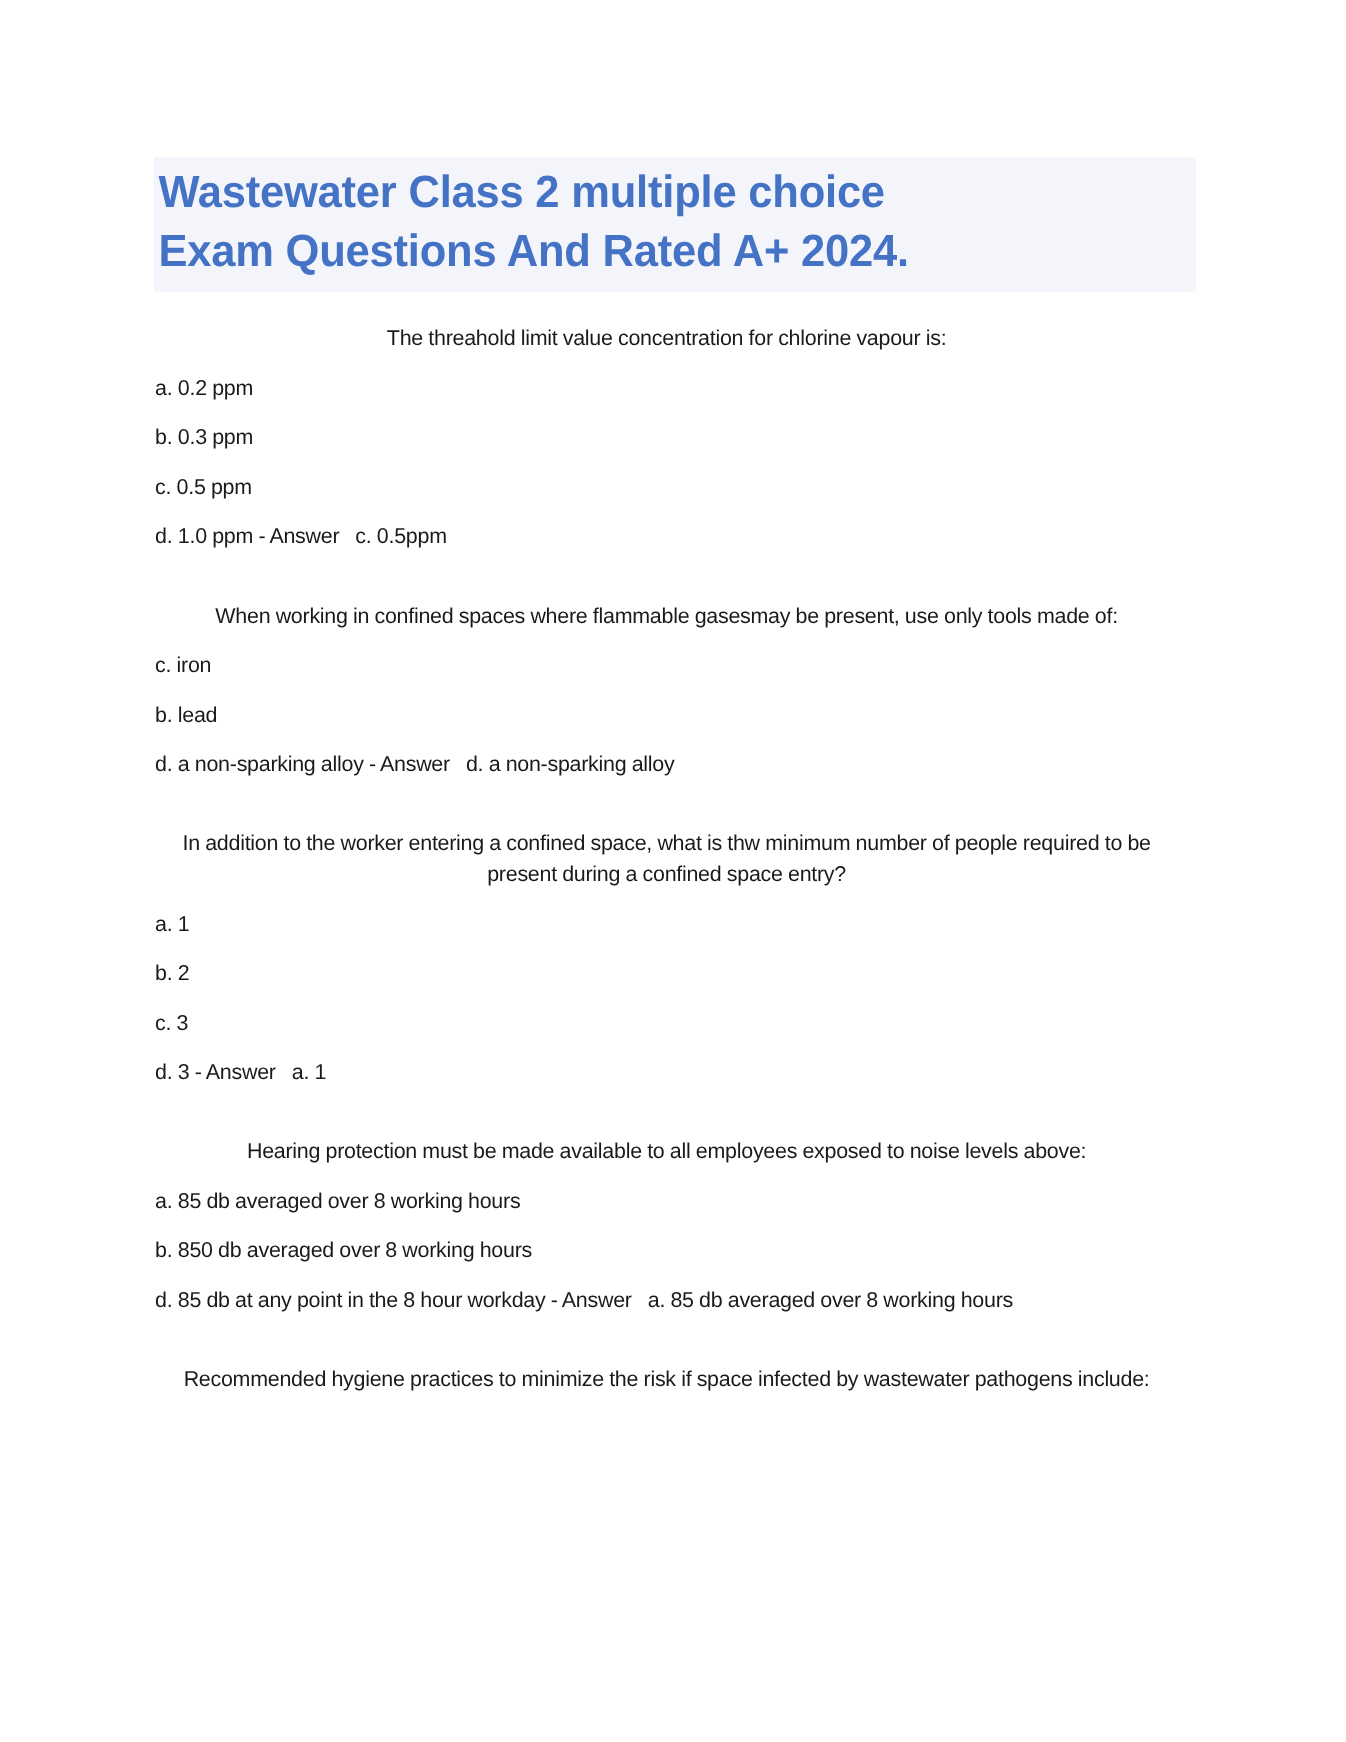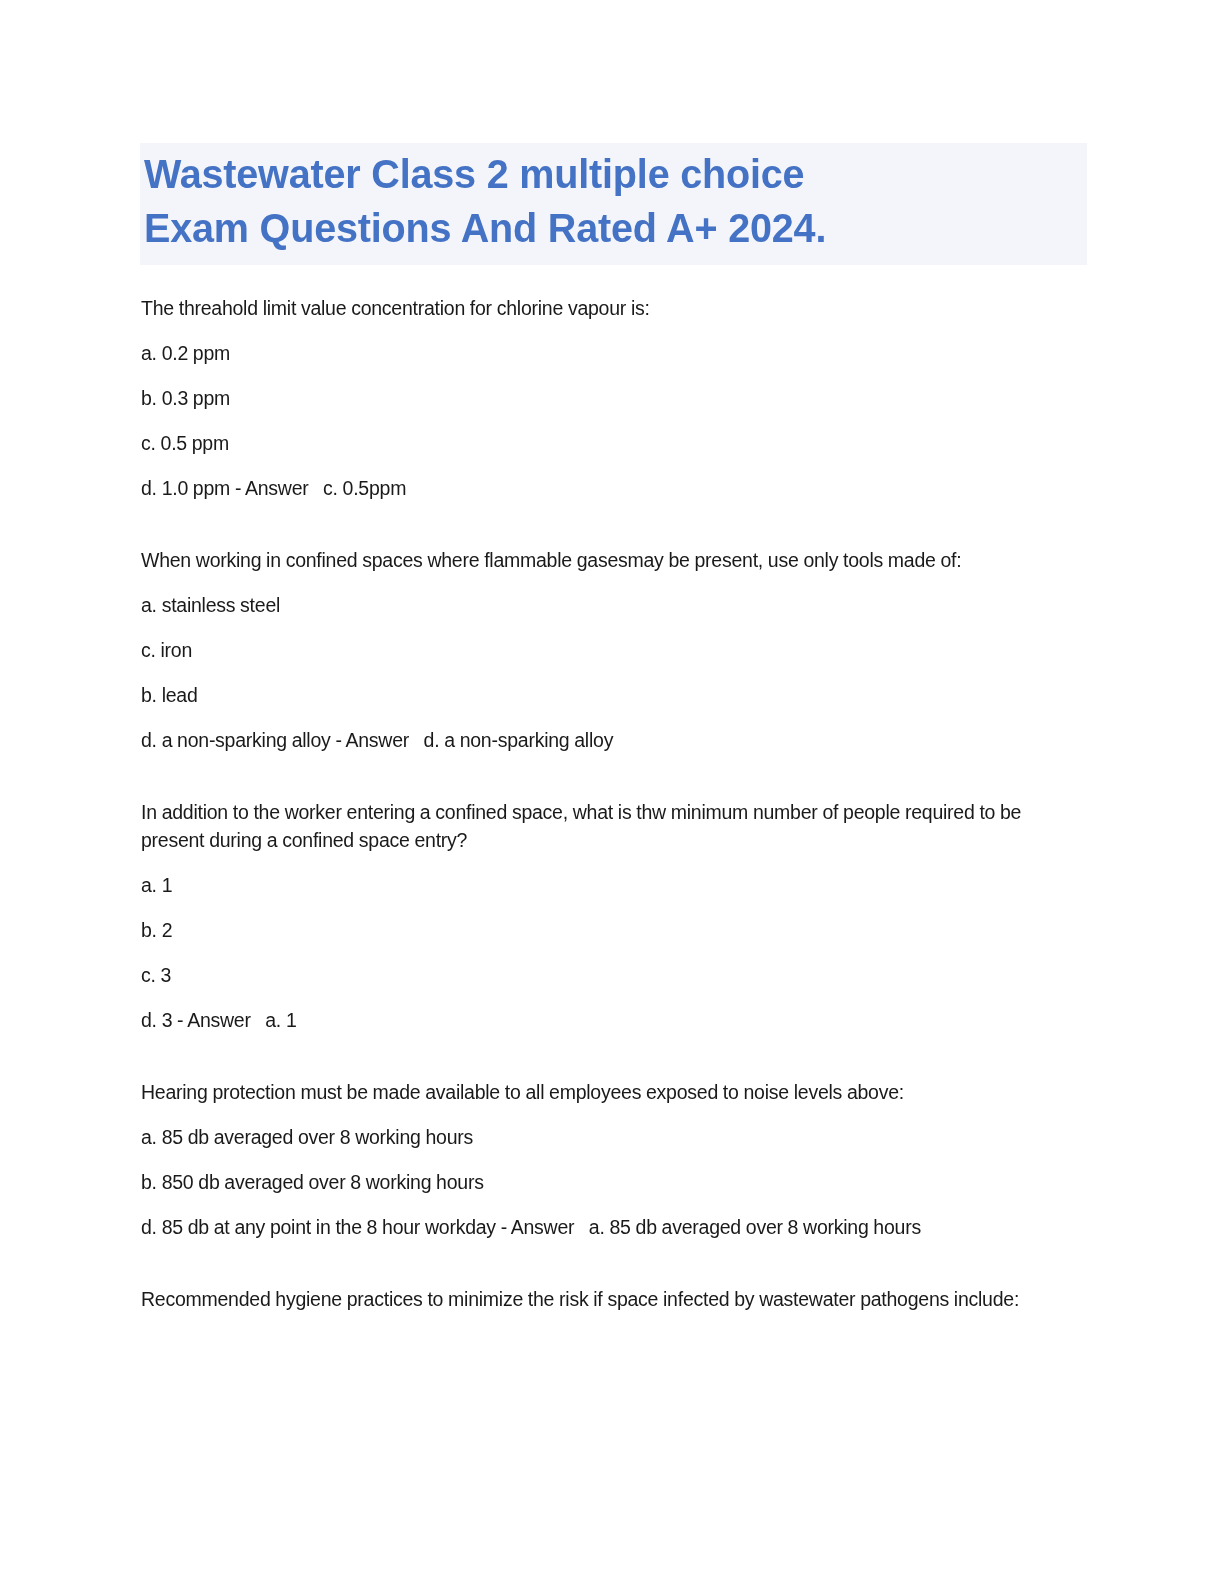--- a/index.html
+++ b/index.html
@@ -71,20 +71,21 @@
     letter-spacing: -0.25px;
     word-spacing: -0.3px;
     white-space: pre-wrap;
   }
   .para:last-child {
     margin-bottom: 0;
   }
 
   .para.stem {
     margin-bottom: 17px;
+    text-align: center;
   }
 
   .para.option {
     margin-bottom: 17px;
   }
 
   .para.option.last {
     margin-bottom: 0;
   }
 </style>
@@ -103,21 +104,20 @@
     <div class="qblock">
       <p class="para stem">The threahold limit value concentration for chlorine vapour is:</p>
       <p class="para option">a. 0.2 ppm</p>
       <p class="para option">b. 0.3 ppm</p>
       <p class="para option">c. 0.5 ppm</p>
       <p class="para option last">d. 1.0 ppm - Answer   c. 0.5ppm</p>
     </div>
 
     <div class="qblock">
       <p class="para stem">When working in confined spaces where flammable gasesmay be present, use only tools made of:</p>
-      <p class="para option">a. stainless steel</p>
       <p class="para option">c. iron</p>
       <p class="para option">b. lead</p>
       <p class="para option last">d. a non-sparking alloy - Answer   d. a non-sparking alloy</p>
     </div>
 
     <div class="qblock">
       <p class="para stem">In addition to the worker entering a confined space, what is thw minimum number of people required to be present during a confined space entry?</p>
       <p class="para option">a. 1</p>
       <p class="para option">b. 2</p>
       <p class="para option">c. 3</p>

